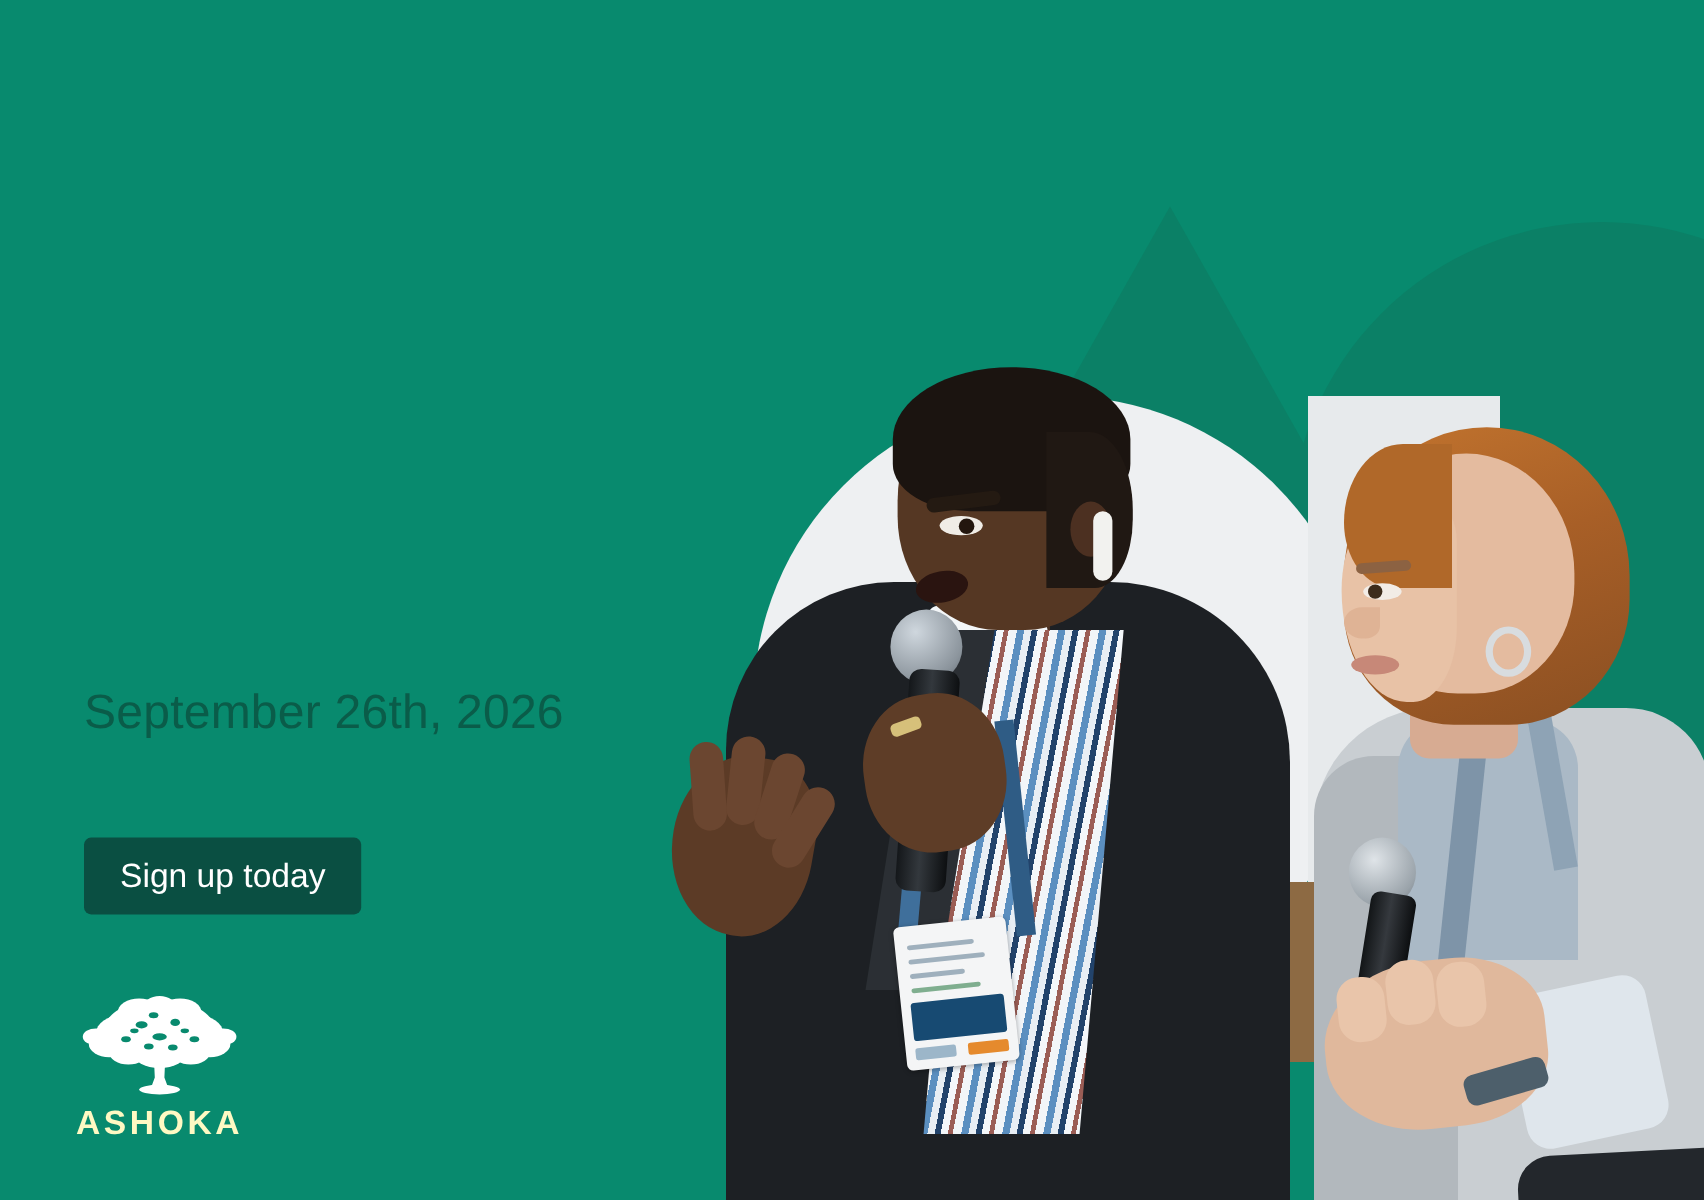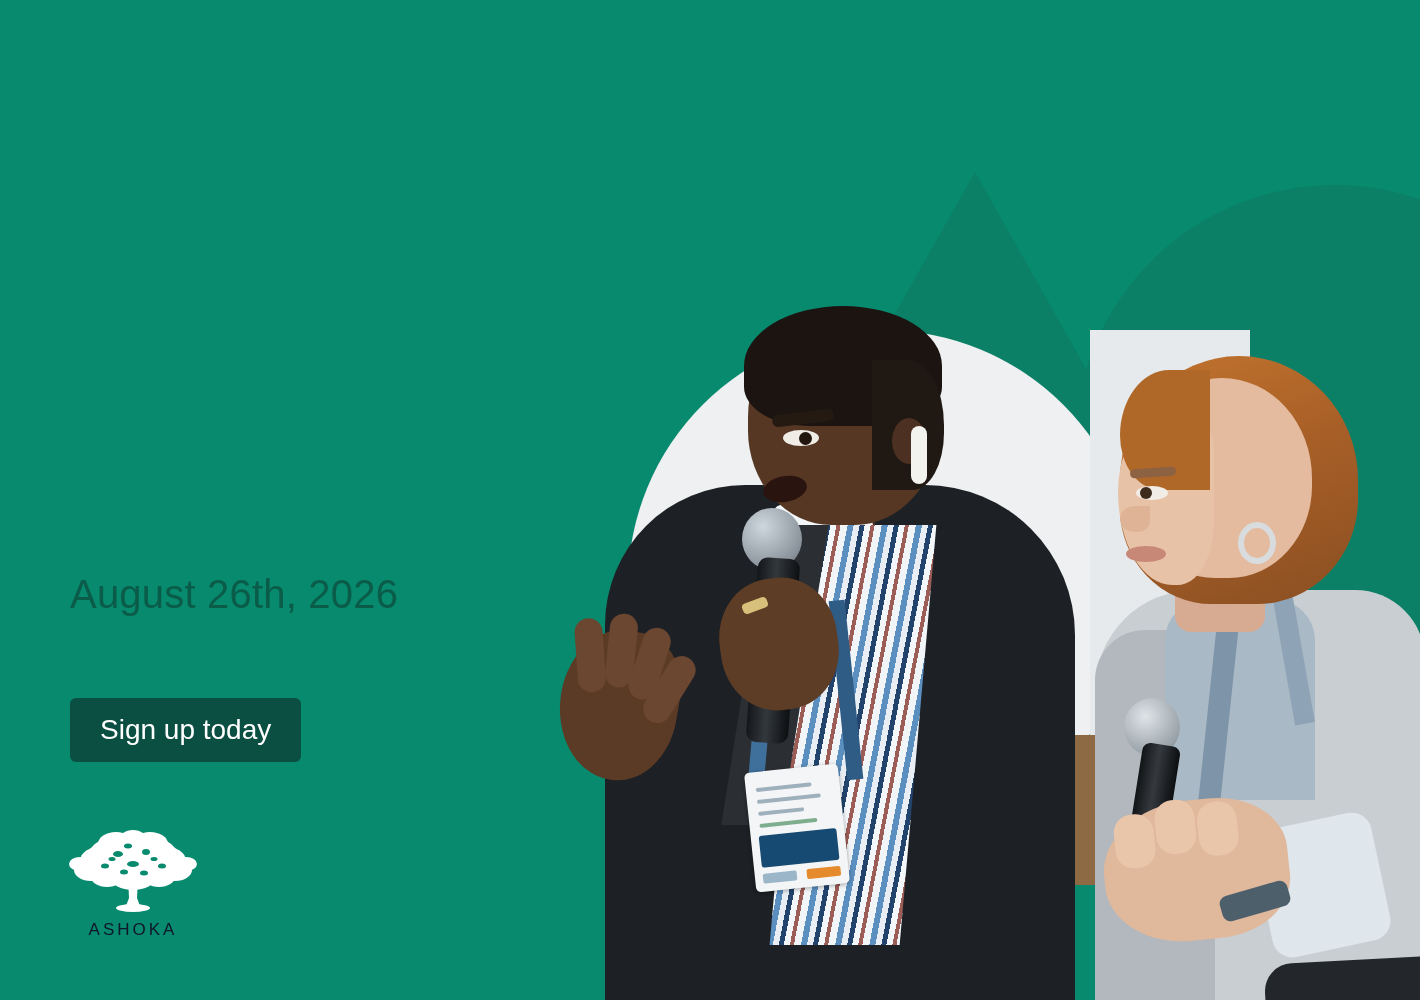--- a/index.html
+++ b/index.html
@@ -647,24 +647,24 @@
     width: 150px;
     height: 128px;
   }
   .logo svg { display: block; }
   .logo-word {
     position: absolute;
     left: 0;
     top: 92px;
     width: 150px;
     text-align: center;
-    color: #0f172a;
+    color: #fef9c3;
     font-family: "Liberation Sans", sans-serif;
-    font-weight: 400;
-    font-size: 17px;
+    font-weight: 700;
+    font-size: 28px;
     letter-spacing: 3px;
   }
 </style>
 </head>
 <body>
 
 <div id="banner">
 
   <div class="bg-shapes">
     <div class="shape-circle-big"></div>
@@ -741,21 +741,21 @@
         <div class="finger f3"></div>
         <div class="finger f4"></div>
       </div>
     </div>
 
   </div>
 
   <div class="content">
 
 
-    <p class="event-date">August 26th, 2026</p>
+    <p class="event-date">September 26th, 2026</p>
 
     <a class="cta-button" href="#">Sign up today</a>
 
     <div class="logo">
       <svg width="150" height="92" viewBox="0 0 150 92" aria-hidden="true">
         <g fill="#ffffff">
 
           <ellipse cx="75" cy="30" rx="46" ry="25"></ellipse>
           <ellipse cx="44" cy="33" rx="22" ry="15"></ellipse>
           <ellipse cx="106" cy="33" rx="22" ry="15"></ellipse>

